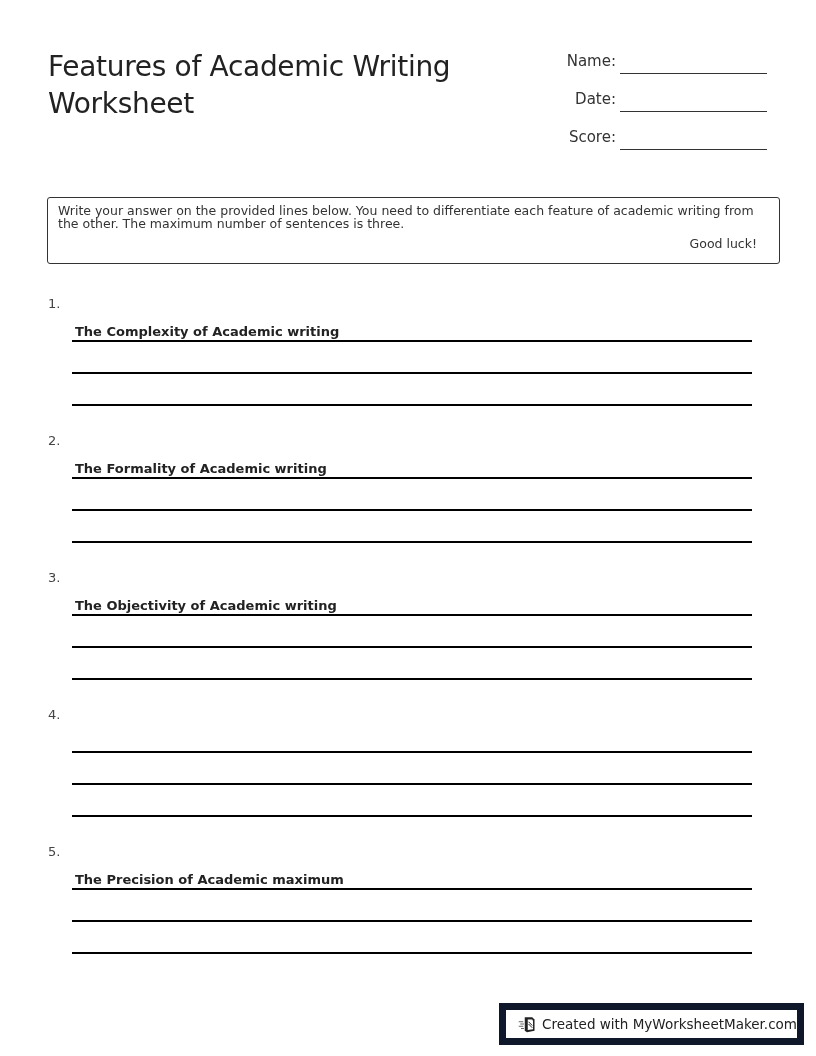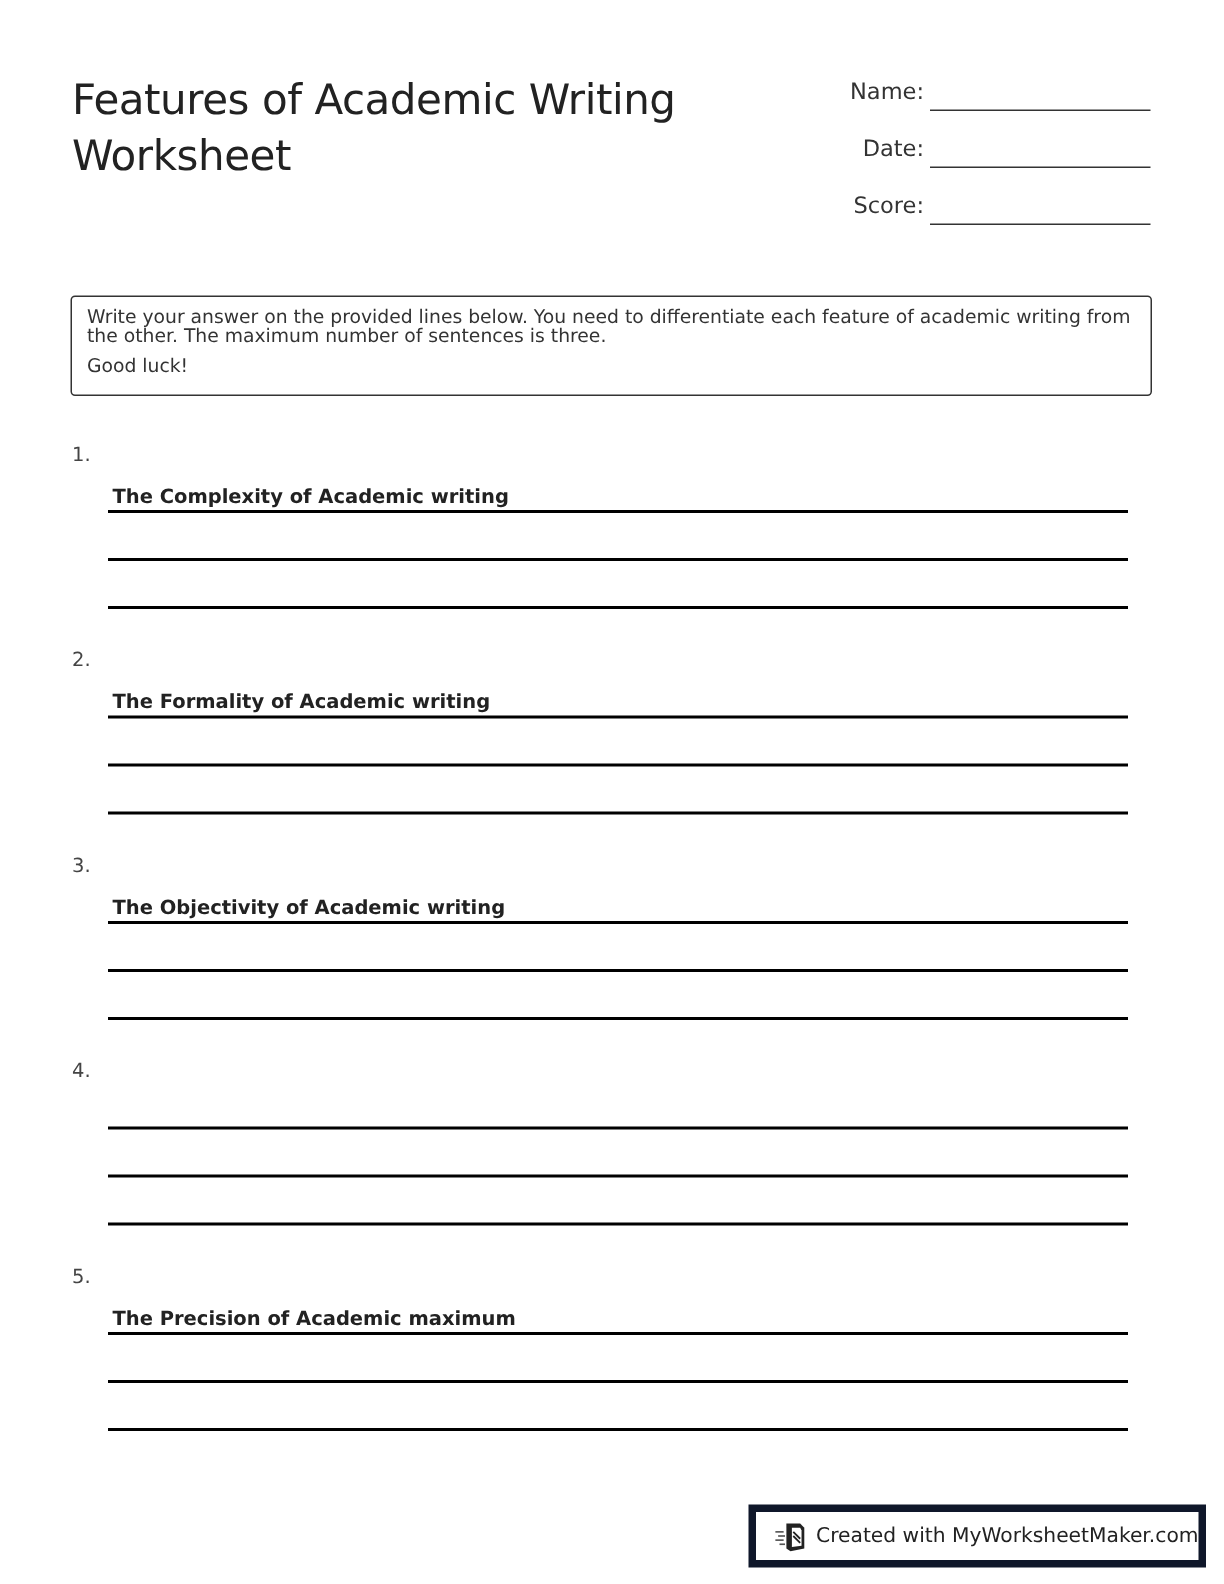--- a/index.html
+++ b/index.html
@@ -57,30 +57,31 @@
       border-bottom: 1px solid #333333;
     }
     .instructions {
       position: absolute;
       left: 47px;
       top: 197px;
       width: 699px;
       height: 58px;
       border: 1px solid #333333;
       border-radius: 3px;
-      padding: 7px 10px 0 10px;
+      padding: 7px 22px 0 10px;
       font-size: 12.5px;
       line-height: 12.5px;
       color: #333333;
     }
     .instructions p {
       margin: 0;
     }
     .instructions .good-luck {
       margin-top: 8px;
+      text-align: right;
     }
     .question {
       position: absolute;
       left: 48px;
       width: 720px;
       height: 120px;
     }
     .q-number {
       position: absolute;
       left: 0;
@@ -104,21 +105,21 @@
       width: 680px;
       height: 2px;
       background: #000000;
     }
     .footer-badge {
       position: absolute;
       left: 499px;
       top: 1003px;
       width: 305px;
       height: 42px;
-      border: 5px solid #0f172a;
+      border: 7px solid #0f172a;
       box-sizing: border-box;
       display: flex;
       align-items: center;
       padding-left: 12px;
     }
     .footer-icon {
       width: 24px;
       height: 24px;
       margin-right: 6px;
     }

